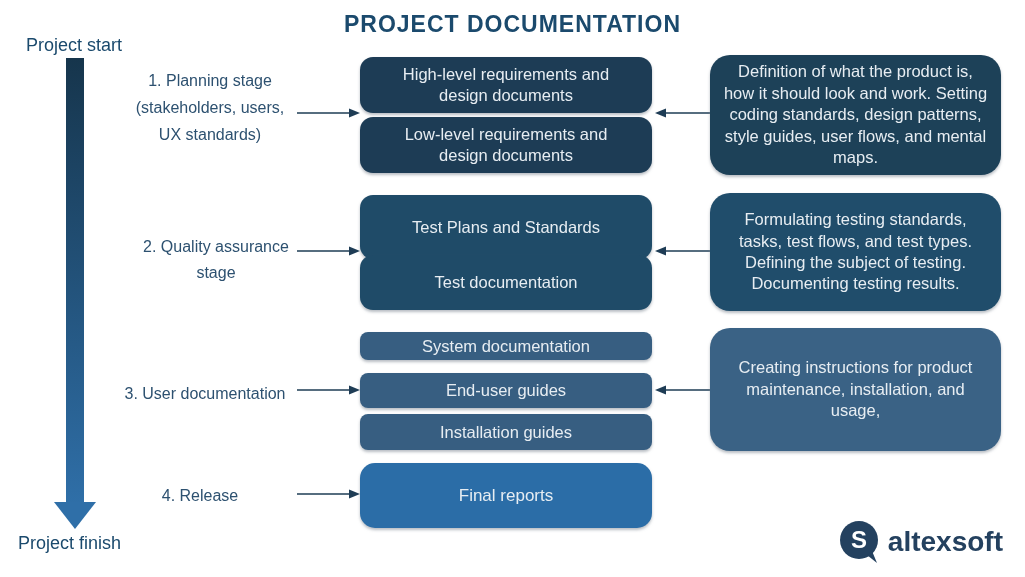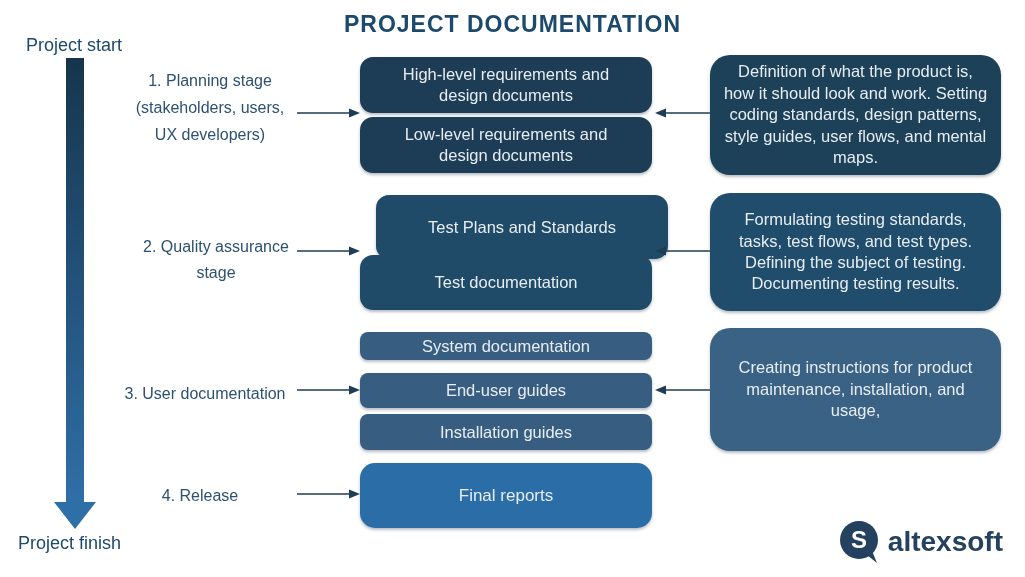--- a/index.html
+++ b/index.html
@@ -23,21 +23,21 @@
   #label-4{left:100px;top:484px;line-height:24px;}
   .stage-label span{display:block;}
   .mid-box{
     position:absolute;left:360px;width:292px;display:flex;align-items:center;
     justify-content:center;text-align:center;color:#e7edf2;font-size:16.5px;
     line-height:1.25;box-shadow:0 2px 3px rgba(125,135,145,.55);
     padding:0 22px;box-sizing:border-box;
   }
   #box-1a{top:57px;height:56px;border-radius:13px;background:#1d3c55;}
   #box-1b{top:117px;height:56px;border-radius:13px;background:#1d3c55;}
-  #box-2a{top:195px;height:64px;border-radius:13px;background:#1f4b68;margin-left:16px;}
+  #box-2a{top:195px;height:64px;border-radius:13px;background:#1f4b68;}
   #box-2b{top:255px;height:55px;border-radius:13px;background:#1f4b68;}
   #box-3a{top:332px;height:28px;border-radius:8px;background:#375e81;}
   #box-3b{top:373px;height:35px;border-radius:8px;background:#375e81;}
   #box-3c{top:414px;height:36px;border-radius:8px;background:#375e81;}
   #box-4 {top:463px;height:65px;border-radius:15px;background:#2b6da7;font-size:17px;}
   .desc-box{
     position:absolute;left:710px;width:291px;display:flex;align-items:center;
     justify-content:center;text-align:center;color:#e7edf2;font-size:16.5px;
     line-height:1.3;border-radius:20px;box-shadow:0 2px 3px rgba(125,135,145,.55);
     padding:6px 13px;box-sizing:border-box;
@@ -67,21 +67,21 @@
       </linearGradient>
     </defs>
     <rect x="14" y="0" width="18" height="447" fill="url(#tlgrad)"></rect>
     <polygon points="2,444 44,444 23,471" fill="#2f6fa8"></polygon>
   </svg>
   <div class="tl-text" id="project-finish">Project finish</div>
 
   <div class="stage-label" id="label-1">
     <span>1. Planning stage</span>
     <span>(stakeholders, users,</span>
-    <span>UX developers)</span>
+    <span>UX standards)</span>
   </div>
   <div class="stage-label" id="label-2">
     <span>2. Quality assurance</span>
     <span>stage</span>
   </div>
   <div class="stage-label" id="label-3">
     <span>3. User documentation</span>
   </div>
   <div class="stage-label" id="label-4">
     <span>4. Release</span>

